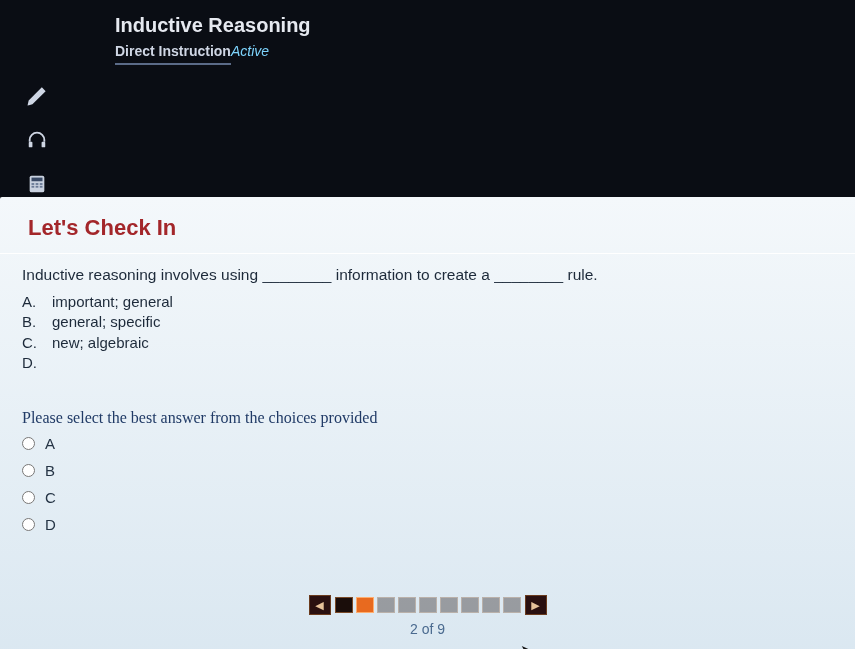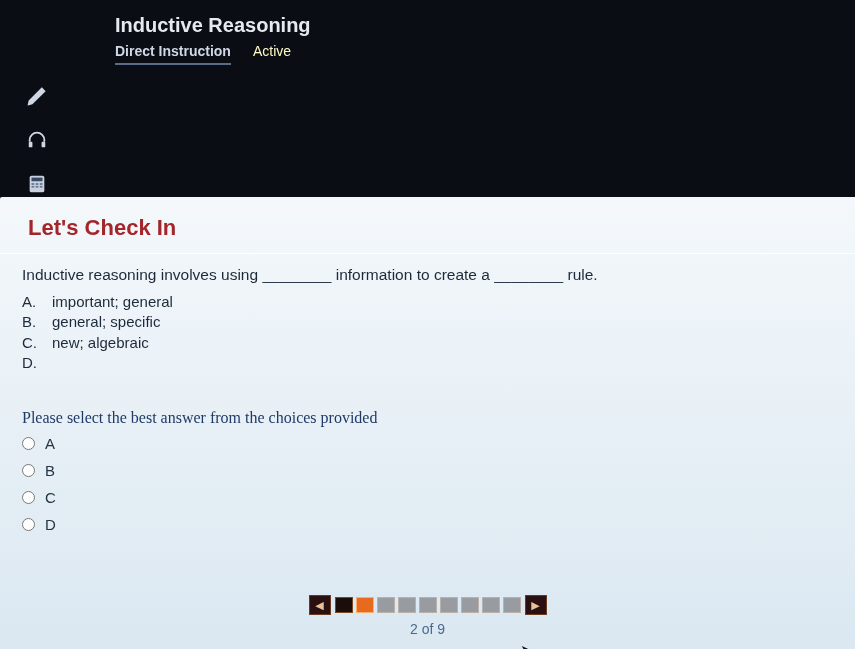--- a/index.html
+++ b/index.html
@@ -16,25 +16,24 @@
     color: #eceff5;
   }
   .title {
     font-size: 20px;
     font-weight: bold;
     color: #e6e9f0;
   }
   .tabs {
     margin-top: 6px;
     display: flex;
-    gap: 22px;
     font-size: 14px;
   }
   .tab-active { color: #cfd6e4; font-weight: bold; border-bottom: 2px solid #5b6b88; padding-bottom: 4px;}
-  .tab-inactive { color: #fef9c3; padding-bottom: 4px;}
+  .tab-inactive { color: #7dd3fc; padding-bottom: 4px; font-style: italic;}
   .main-wrap {
     display: flex;
     flex-direction: column;
   }
   .side-tools {
     width: 60px;
     padding-top: 10px;
     display: flex;
     flex-direction: column;
     align-items: flex-end;

